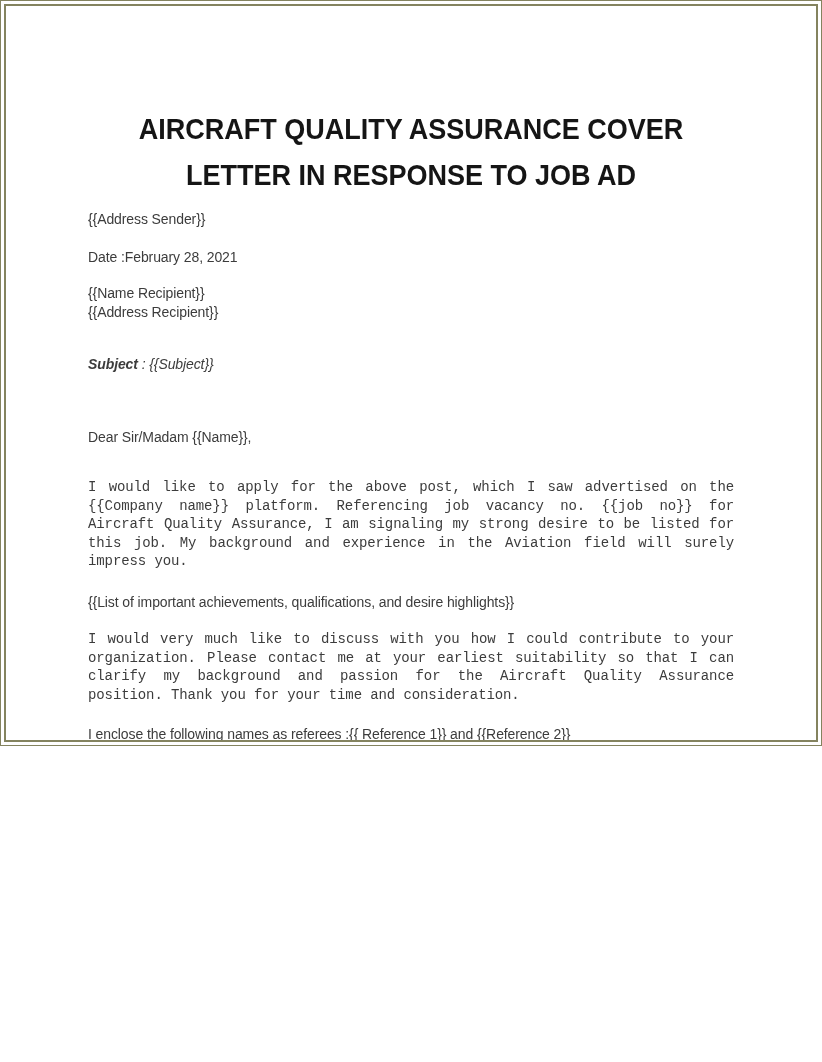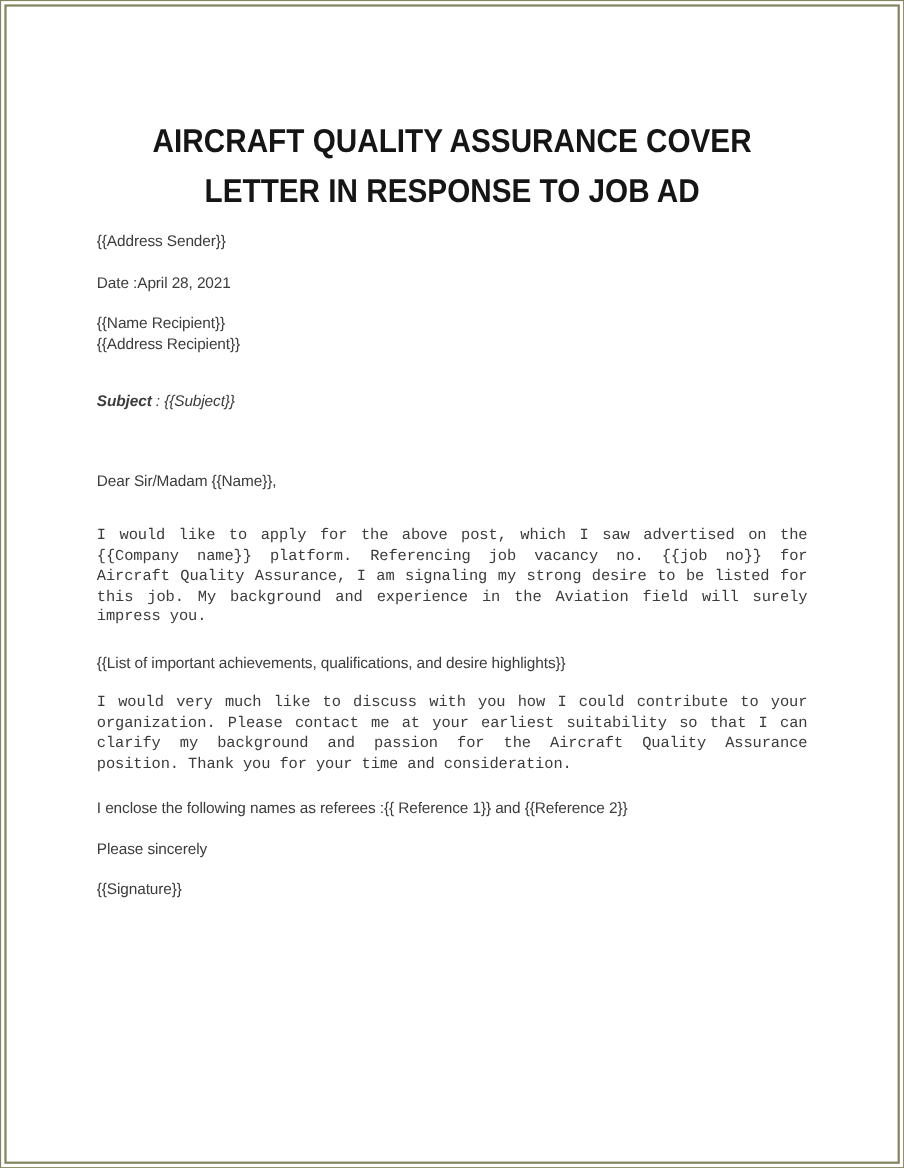--- a/index.html
+++ b/index.html
@@ -2,21 +2,21 @@
 <html><head>
 <meta charset="utf-8">
 <style>
   html, body {
     margin: 0;
     padding: 0;
     background: #ffffff;
   }
   .page {
     width: 822px;
-    height: 1062px;
+    height: 746px;
     box-sizing: border-box;
     background: #ffffff;
     border: 1px solid #84835f;
     padding: 3px;
   }
   .frame {
     box-sizing: border-box;
     height: 100%;
     border: 2px solid #84835f;
     padding: 0 82px;
@@ -62,21 +62,21 @@
 <div class="page">
   <div class="frame">
 
     <h1 class="doc-title">
       <span class="tline">AIRCRAFT QUALITY ASSURANCE COVER</span>
       <span class="tline">LETTER IN RESPONSE TO JOB AD</span>
     </h1>
 
     <p>{{Address Sender}}</p>
 
-    <p class="mb18">Date :April 28, 2021</p>
+    <p class="mb18">Date :February 28, 2021</p>
 
     <p class="mb34"><span>{{Name Recipient}}</span><br><span>{{Address Recipient}}</span></p>
 
     <p class="mb54"><span class="subject-label">Subject</span><span> : {{Subject}}</span></p>
 
     <p class="mb32">Dear Sir/Madam {{Name}},</p>
 
     <p class="just mb22">I would like to apply for the above post, which I saw advertised on the {{Company name}} platform. Referencing job vacancy no. {{job no}} for Aircraft Quality Assurance, I am signaling my strong desire to be listed for this job. My background and experience in the Aviation field will surely impress you.</p>
 
 

